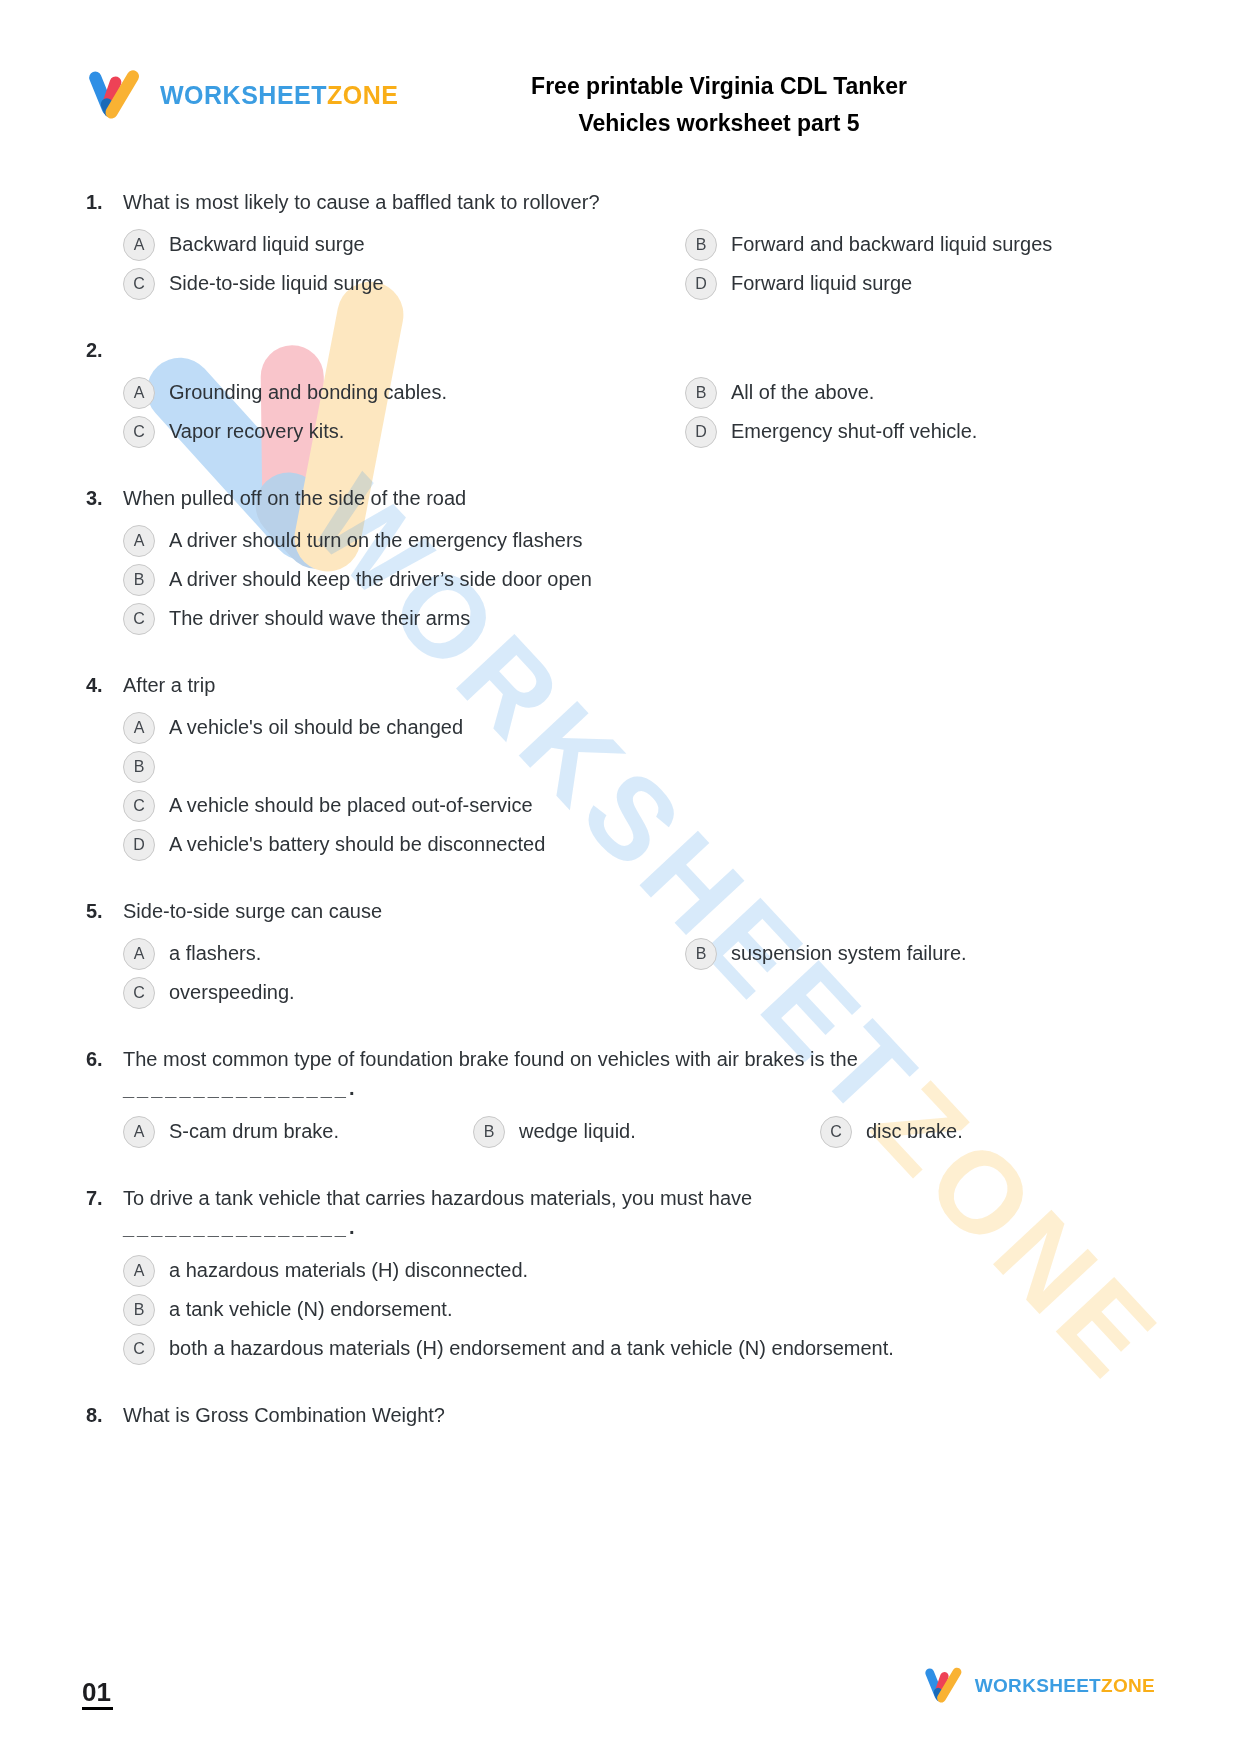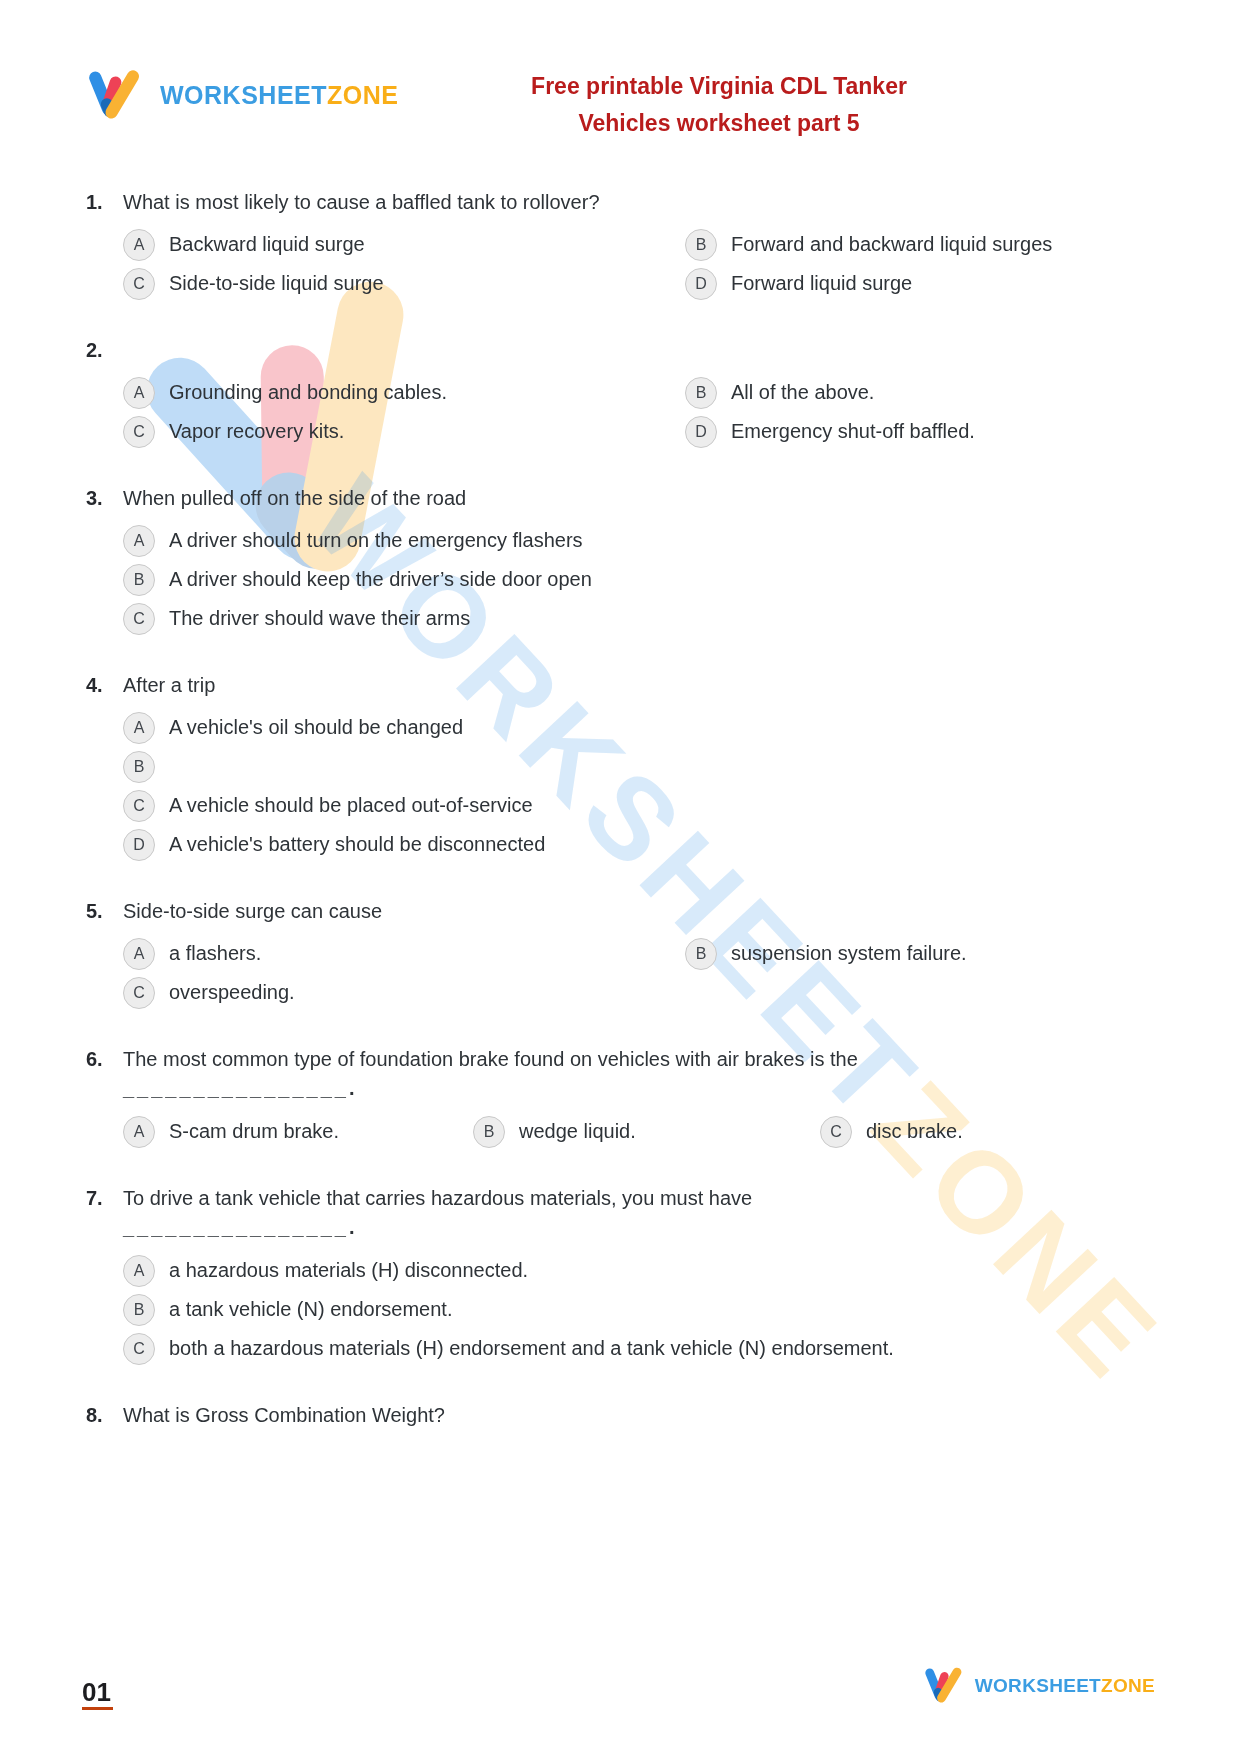--- a/index.html
+++ b/index.html
@@ -30,21 +30,21 @@
   .page { position:relative; z-index:1; padding:64px 80px 0 86px; }
 
   .header { display:flex; align-items:flex-start; margin-bottom:46px; }
   .brand { display:flex; align-items:center; gap:16px; }
   .brand svg.mark { width:58px; height:62px; display:block; }
   .brand-name { font-size:25px; font-weight:700; letter-spacing:.5px; white-space:nowrap; }
   .bn-blue   { color:#3b9de2; }
   .bn-orange { color:#f9ae18; }
   .title {
     margin-left:auto; margin-right:205px; width:470px; text-align:center;
-    font-size:23px; font-weight:700; line-height:37px; color:#b91c1c; padding-top:4px;
+    font-size:23px; font-weight:700; line-height:37px; color:#000000; padding-top:4px;
   }
 
   .question { margin-bottom:36px; }
   .q-head { display:flex; font-size:20px; line-height:28px; }
   .q-num  { width:37px; flex-shrink:0; font-weight:700; color:#26292e; }
   .q-line2 { margin-left:37px; font-size:20px; line-height:30px; letter-spacing:3px;font-weight:bold; }
   .q-line2:empty { display:none; }
 
   .options { margin-left:37px; margin-top:12px; display:grid; row-gap:6px; }
   .cols-1 { grid-template-columns:1fr; }
@@ -54,21 +54,21 @@
   .opt-circle {
     width:32px; height:32px; border-radius:50%; flex-shrink:0;
     background:#ededed; border:1px solid #c9c9c9;
     display:flex; align-items:center; justify-content:center;
     font-size:16px; color:#42474d;
   }
 
   .page-number {
     position:absolute; left:82px; bottom:44px;
     font-size:26px; font-weight:700; color:#1d1d20;
-    border-bottom:3px solid #c2410c; padding:0 2px 2px 0; line-height:1;
+    border-bottom:3px solid #000000; padding:0 2px 2px 0; line-height:1;
   }
   .footer-brand {
     position:absolute; right:84px; bottom:46px;
     display:flex; align-items:center; gap:10px;
   }
   .footer-brand svg.mark { width:42px; height:45px; display:block; }
   .footer-brand .brand-name { font-size:19px; letter-spacing:.3px; }
 </style>
 </head>
 <body>
@@ -137,21 +137,21 @@
           <div class="option">
             <span class="opt-circle">B</span>
             <span class="opt-text">All of the above.</span>
           </div>
           <div class="option">
             <span class="opt-circle">C</span>
             <span class="opt-text">Vapor recovery kits.</span>
           </div>
           <div class="option">
             <span class="opt-circle">D</span>
-            <span class="opt-text">Emergency shut-off baffled.</span>
+            <span class="opt-text">Emergency shut-off vehicle.</span>
           </div>
         </div>
       </div>
       <div class="question">
         <div class="q-head">
           <span class="q-num">3.</span>
           <div class="q-text">When pulled off on the side of the road</div>
         </div>
         <div class="options cols-1">
           <div class="option">

